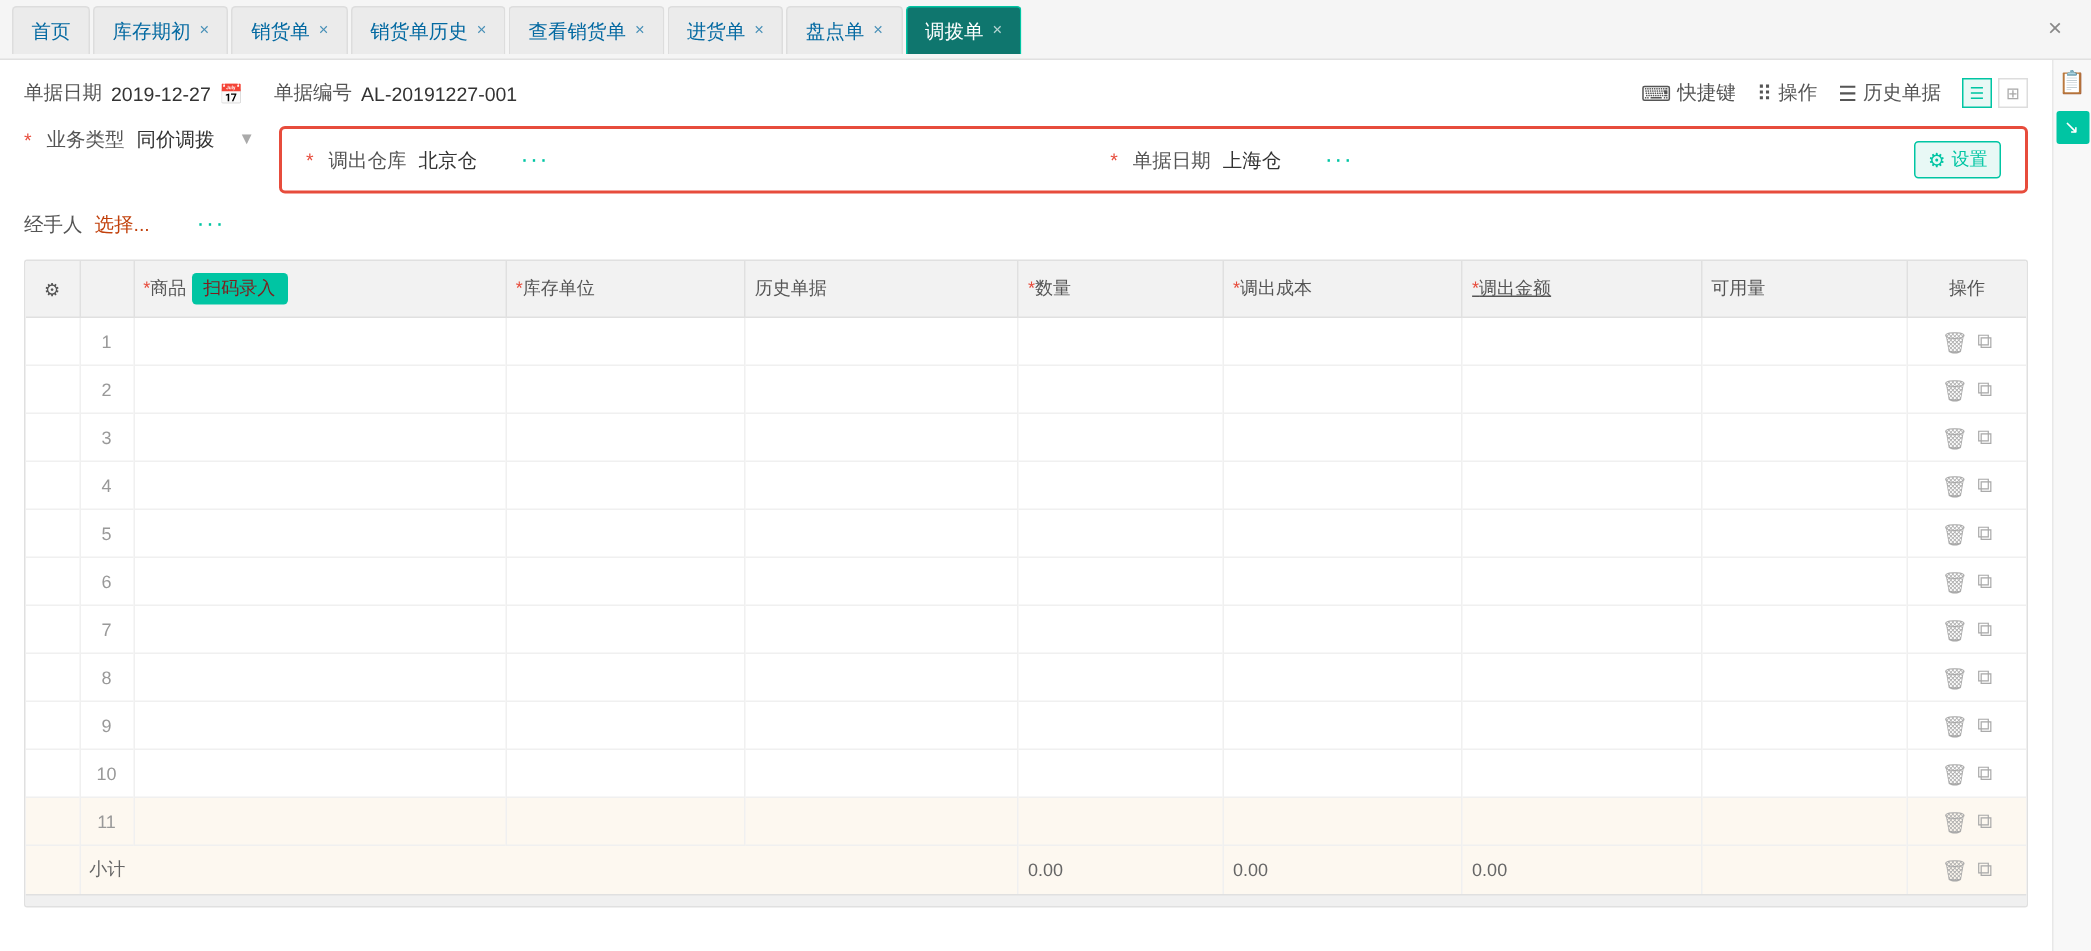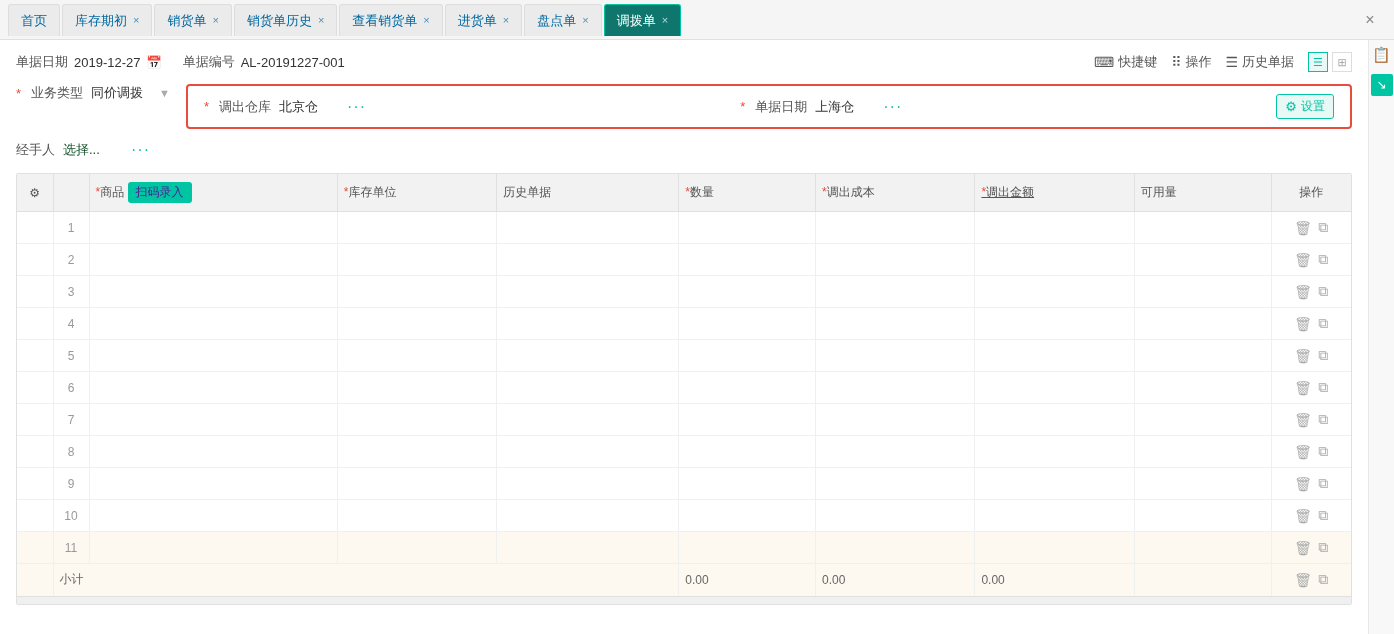--- a/index.html
+++ b/index.html
@@ -72,21 +72,21 @@
     tbody tr:last-child { border-bottom: none; }
     tbody td {
       padding: 6px 6px; border-right: 1px solid #f0f0f0; height: 32px; color: #333;
     }
     tbody td:last-child { border-right: none; }
     .row-num { color: #999; text-align: center; width: 32px; }
     .subtotal-row { background: #fdf8f0; }
     .subtotal-row td { font-weight: normal; color: #666; }
 
     .scan-btn {
-      background: #00c5a3; color: #4c1d95; border: none; border-radius: 3px;
+      background: #00c5a3; color: #7f1d1d; border: none; border-radius: 3px;
       padding: 2px 8px; font-size: 12px; cursor: pointer; white-space: nowrap;
     }
     .col-product { min-width: 100px; }
     .col-unit { min-width: 70px; }
     .col-spec { min-width: 80px; }
     .col-qty { min-width: 60px; }
     .col-cost { min-width: 70px; }
     .col-amount { min-width: 70px; text-decoration: underline; }
     .col-avail { min-width: 60px; }
     .col-op { width: 80px; text-align: center; }
@@ -229,21 +229,21 @@
 
           <div class="settings-btn">
             <span class="gear-icon">⚙</span>
             <span>设置</span>
           </div>
         </div>
       </div>
 
       <div class="form-row2">
         <span class="field-label">经手人</span>
-        <span style="color:#14532d;min-width:60px;cursor:pointer;">选择...</span>
+        <span style="color:#c2410c;min-width:60px;cursor:pointer;">选择...</span>
         <span class="dots-btn">···</span>
       </div>
 
       <div class="table-wrapper">
         <div class="table-scroll">
           <table>
             <thead>
               <tr>
                 <th class="col-settings">
                   <span>⚙</span>

